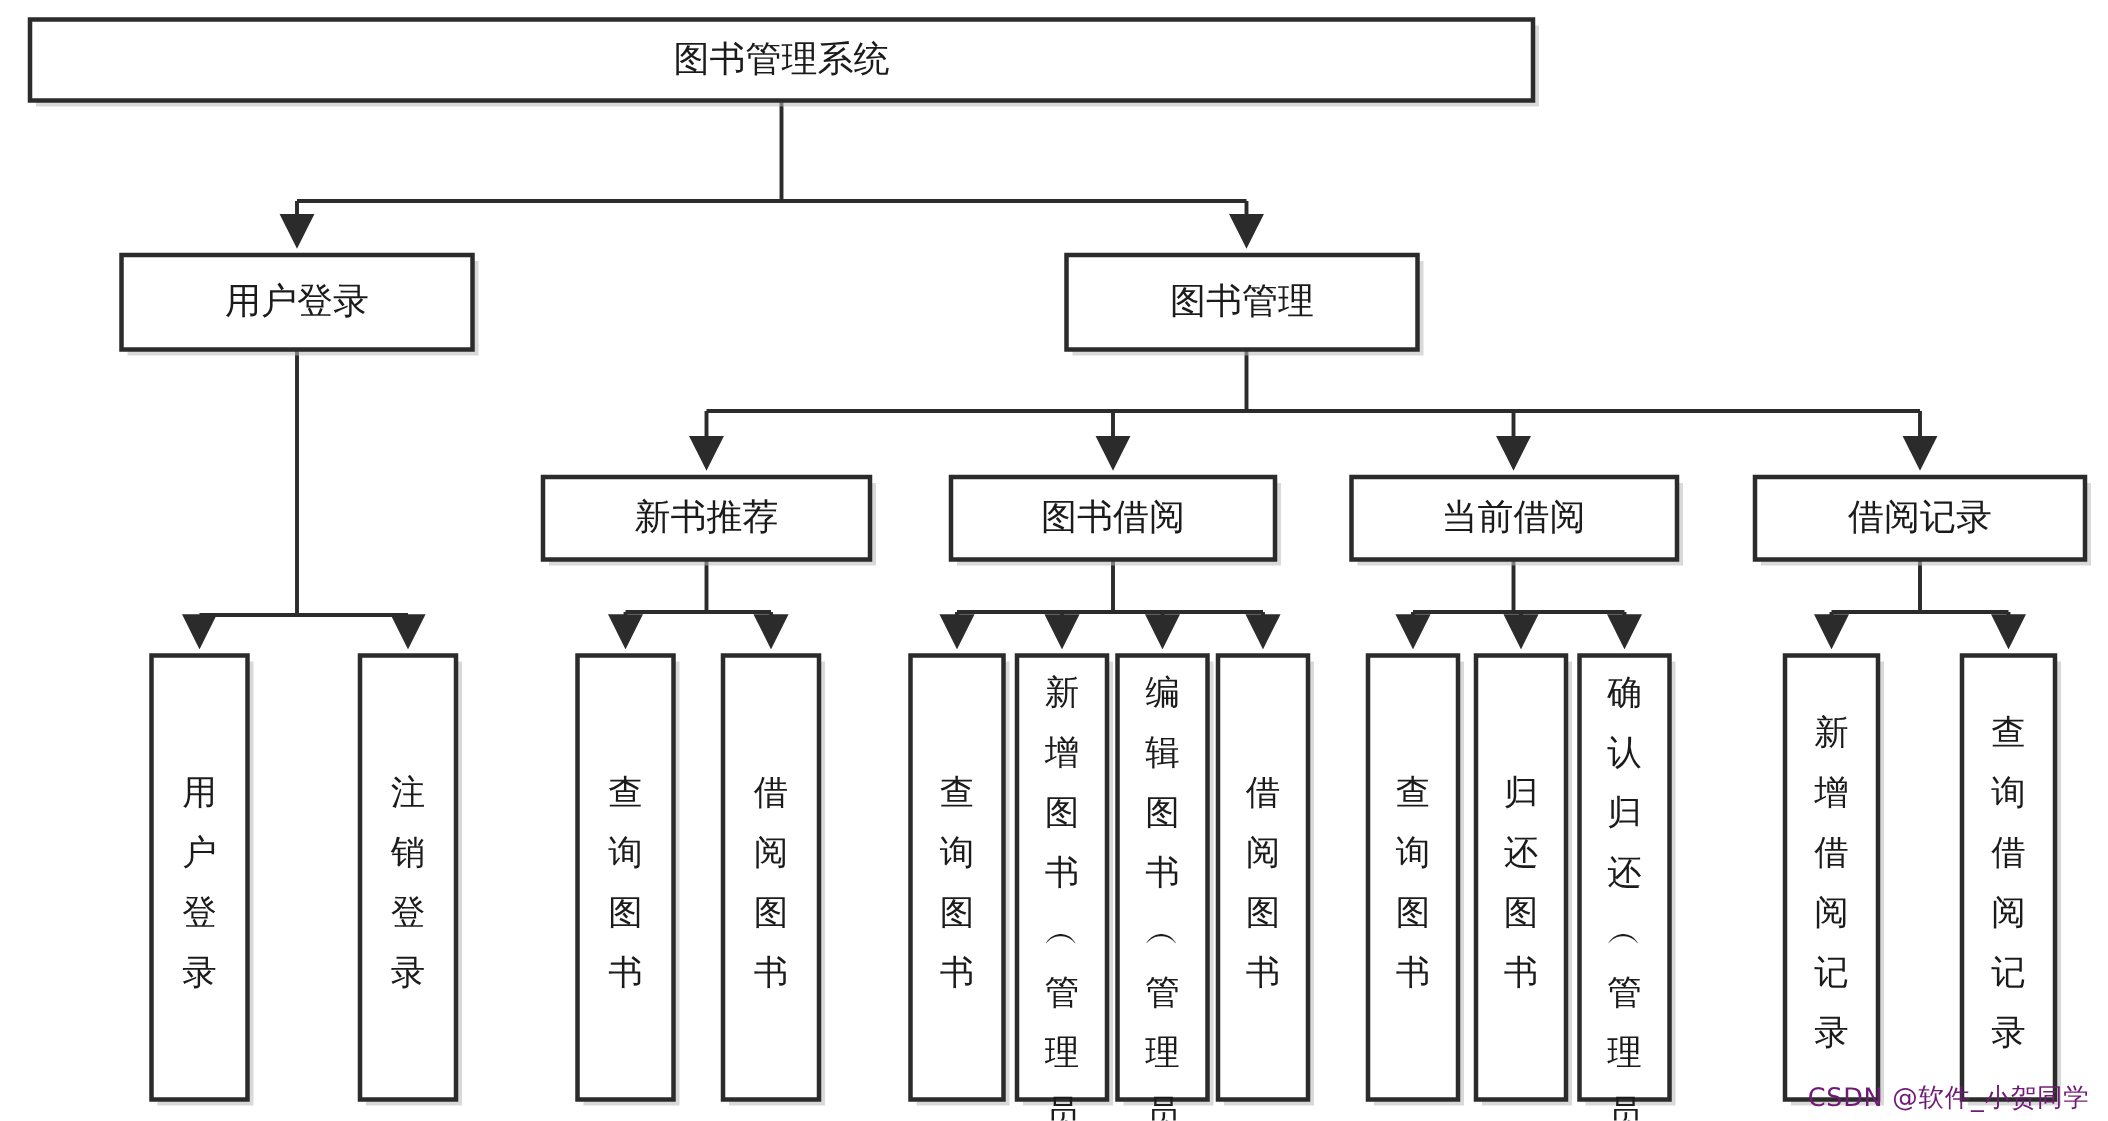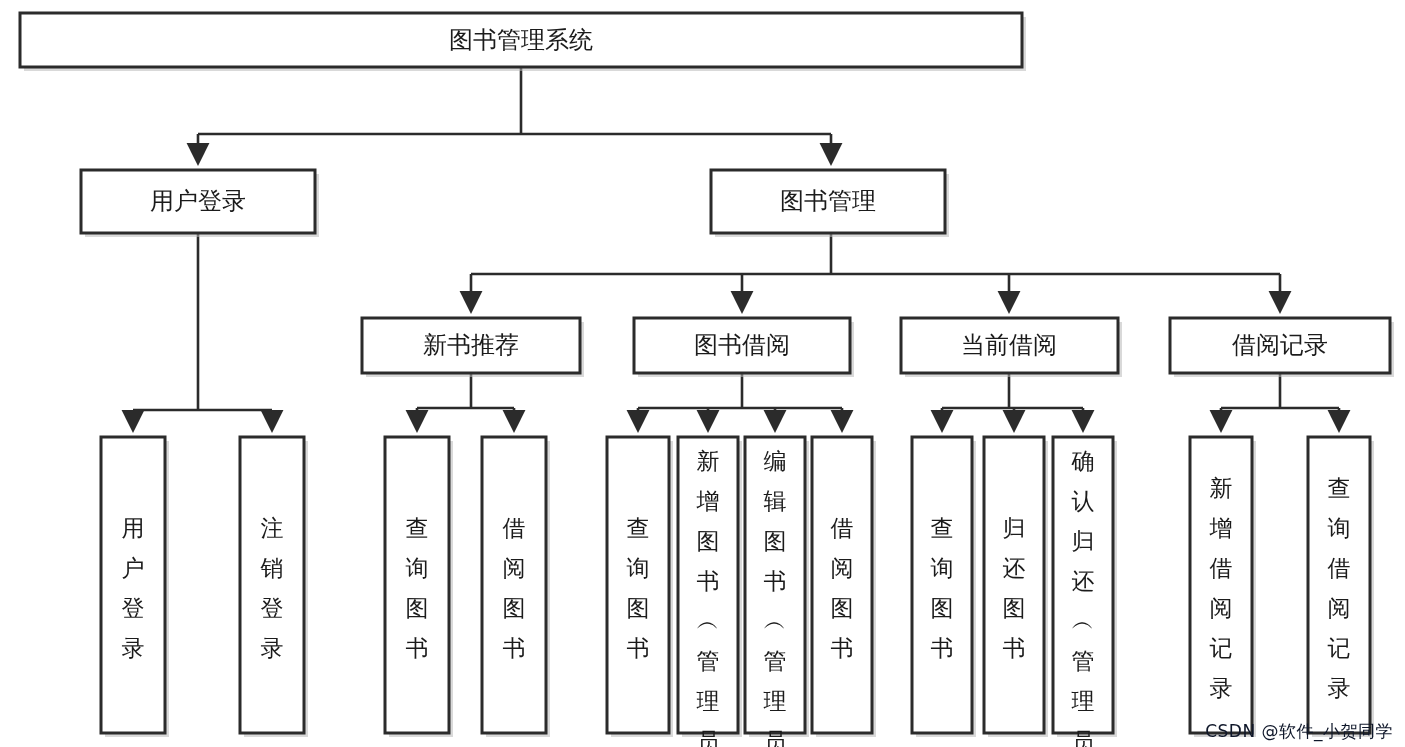--- a/index.html
+++ b/index.html
@@ -22,21 +22,21 @@
     font-family:"DejaVu Sans","Liberation Sans",sans-serif;
     text-anchor:middle;dominant-baseline:middle;
   }
   .leaf-label{
     fill:#1b1b1b;font-size:23px;
     font-family:"DejaVu Sans","Liberation Sans",sans-serif;
     text-anchor:middle;
   }
   .watermark{
     position:absolute;right:12px;bottom:4px;
-    font-size:17px;color:#0f172a;letter-spacing:.5px;
+    font-size:17px;color:#701a75;letter-spacing:.5px;
     font-family:"DejaVu Sans","Liberation Sans",sans-serif;
     white-space:nowrap;pointer-events:none;
   }
 </style>
 </head>
 <body>
 
 <svg id="diagram" viewBox="0 0 1405 747" xmlns="http://www.w3.org/2000/svg">
 
   <defs>

